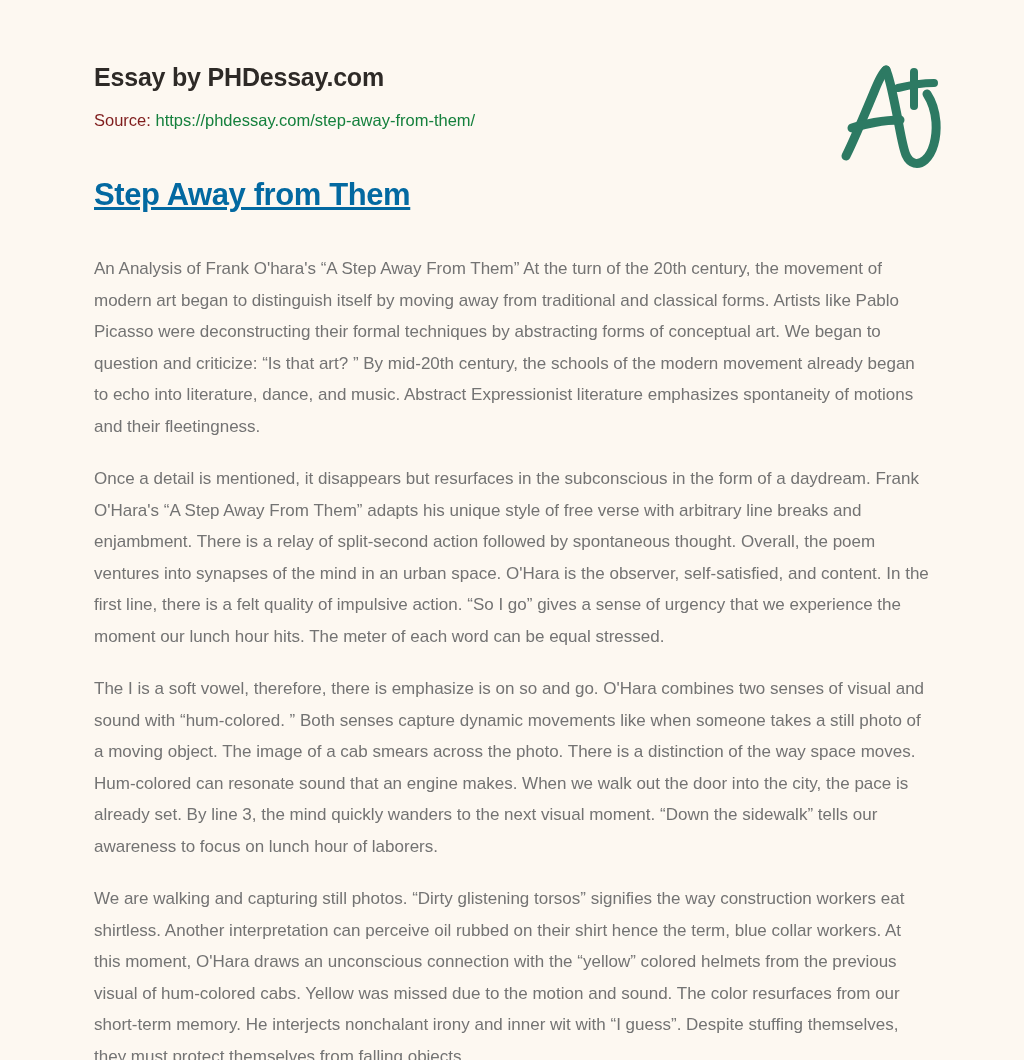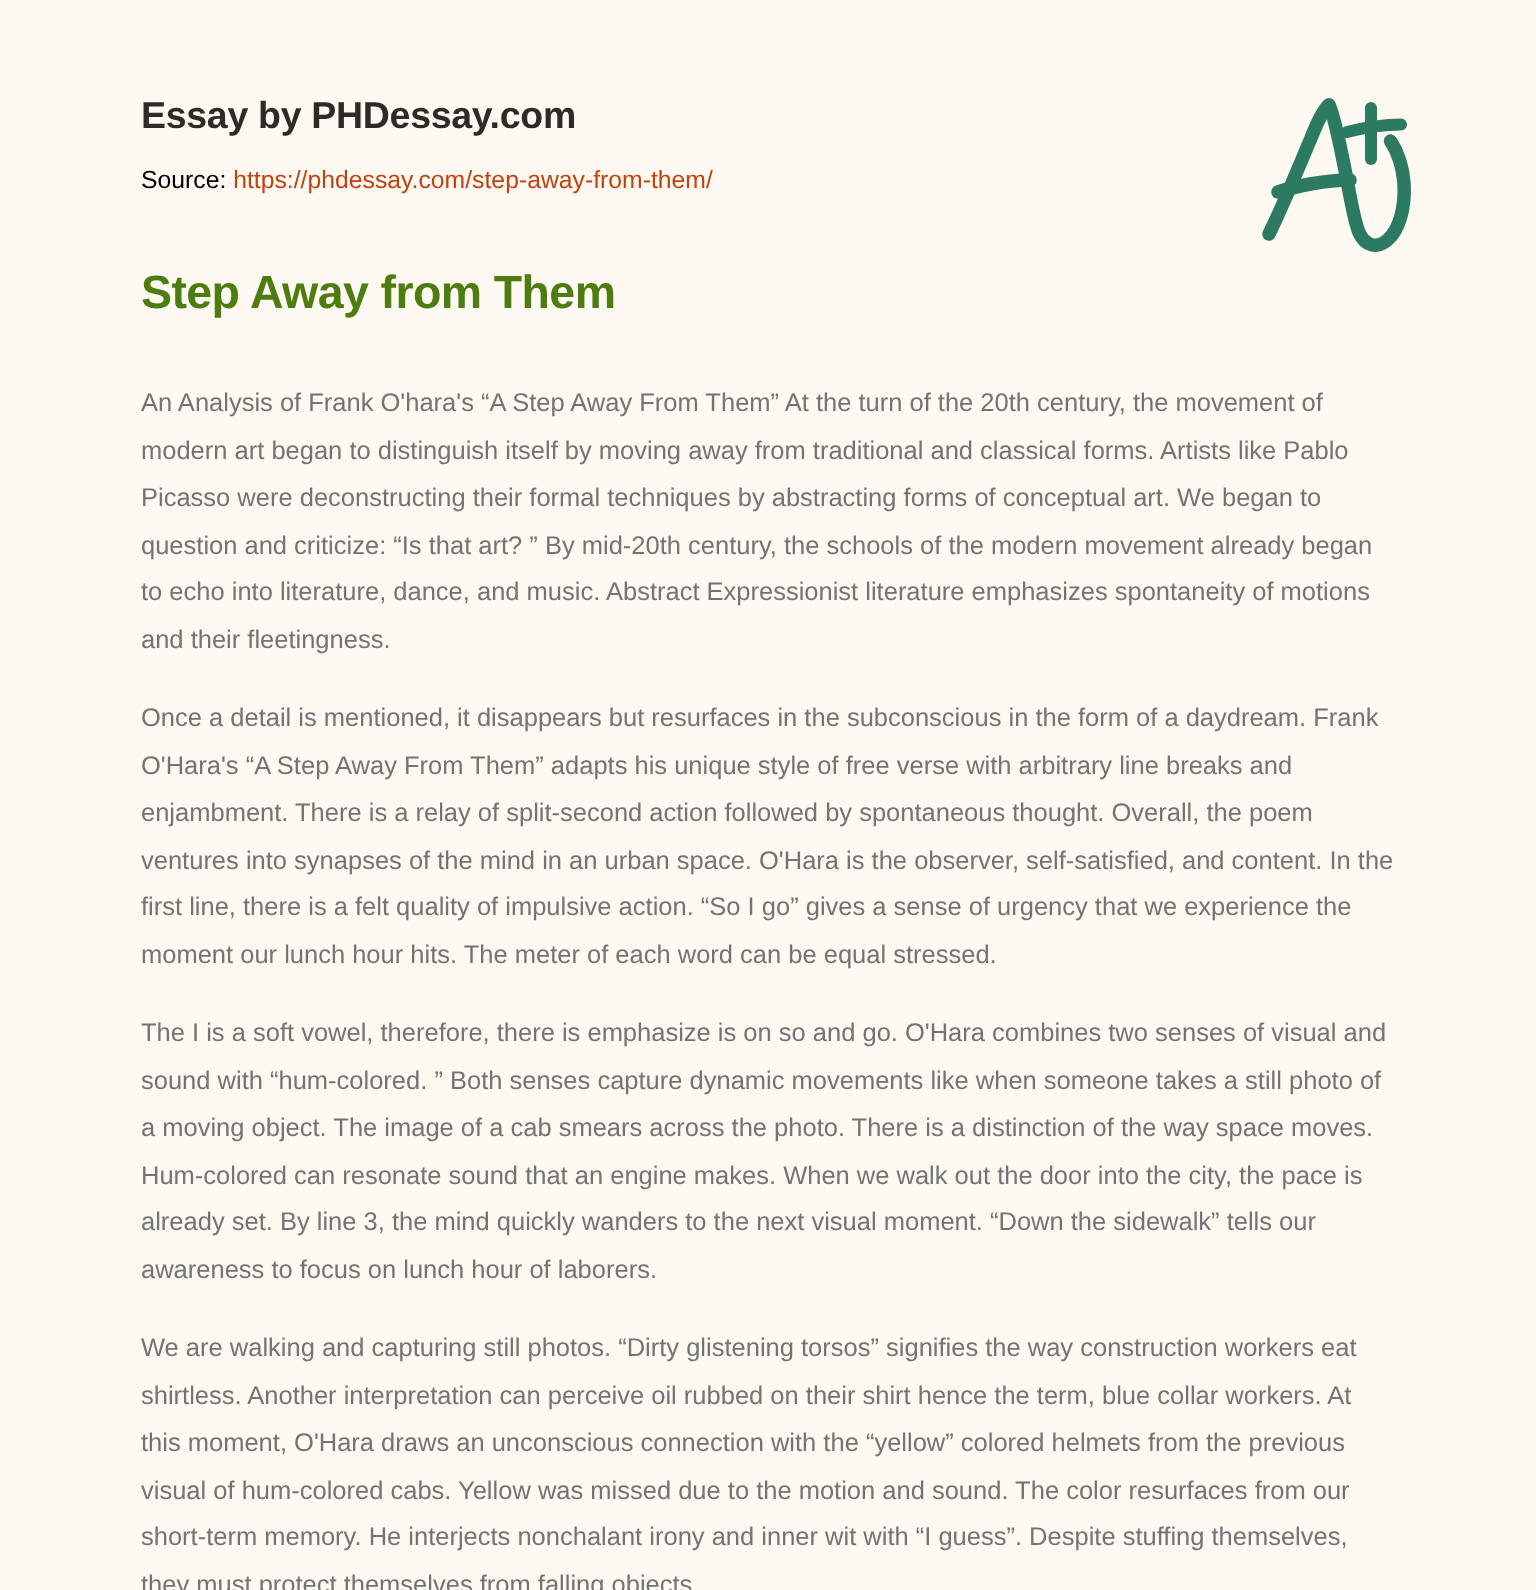--- a/index.html
+++ b/index.html
@@ -36,24 +36,24 @@
     line-height: 1.2;
   }
   .source-line {
     margin-top: 18px;
     font-size: 16.5px;
     color: #7c7772;
     line-height: 1.3;
     white-space: nowrap;
   }
   .source-label {
-    color: #000000;
+    color: #7f1d1d;
   }
   .source-url {
-    color: #c2410c;
+    color: #15803d;
     text-decoration: none;
   }
 
   
   .logo {
     position: absolute;
     top: 58px;
     right: 74px;
     width: 120px;
     height: 116px;
@@ -64,24 +64,25 @@
     height: 116px;
   }
 
   
   .article {
     margin-top: 45px;
   }
   .article-title {
     font-size: 31px;
     font-weight: bold;
-    color: #4d7c0f;
+    color: #0369a1;
     letter-spacing: -0.4px;
     margin: 0;
     line-height: 1.25;
+    text-decoration: underline;
   }
   .article-body {
     margin-top: 38px;
   }
   .article-body p {
     font-size: 17px;
     line-height: 31.5px;
     color: #737373;
     margin: 0 0 21px 0;
     text-align: left;

